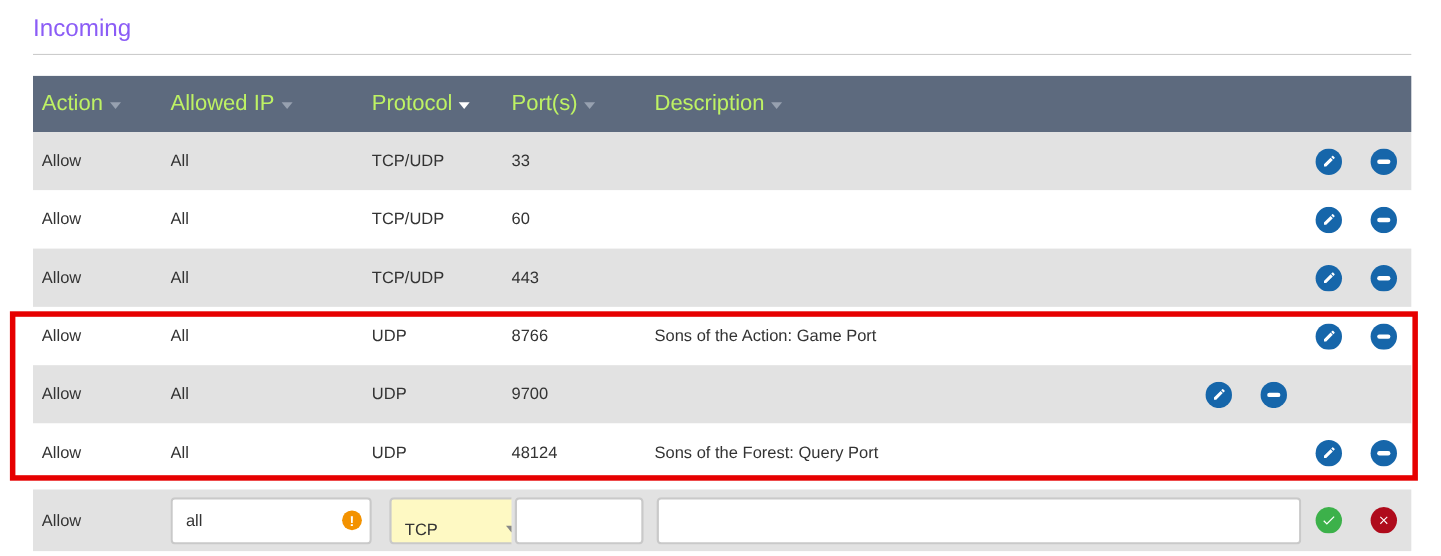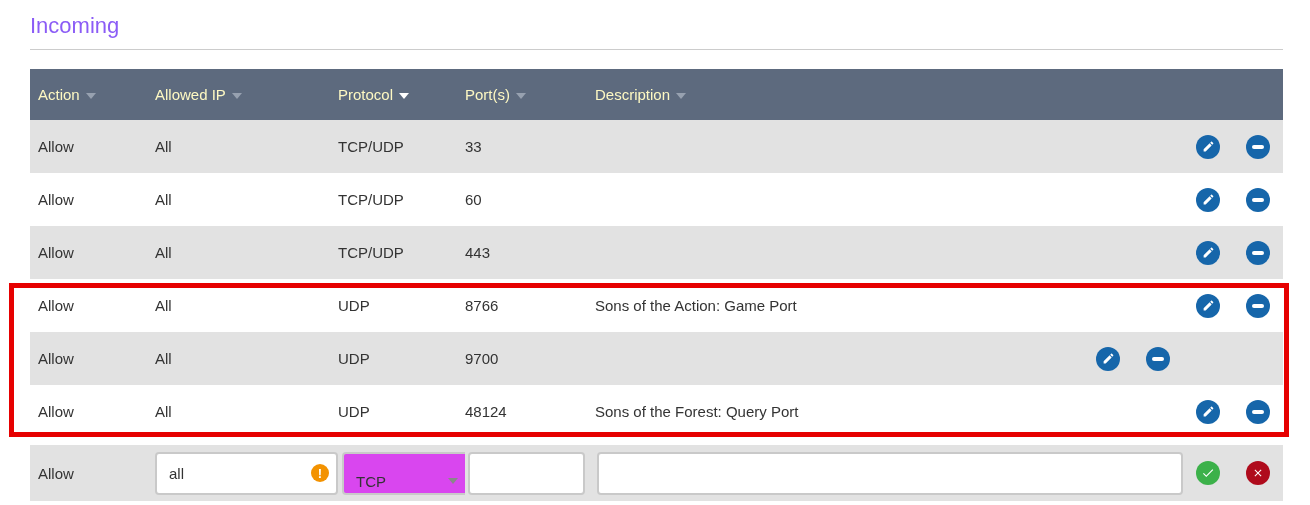--- a/index.html
+++ b/index.html
@@ -13,21 +13,21 @@
     font-size: 22px; font-weight: 400; color: #8b5cf6; margin: 0;
     padding: 13px 0 10px 0; border-bottom: 1px solid #ccc;
   }
   .table { margin-top: 19px; }
   .grid-row {
     display: grid;
     grid-template-columns: 117px 183px 127px 130px 1fr 100px;
     align-items: center;
     padding-left: 8px;
   }
-  .thead { background: var(--header-bg, #5d6a7e); color: #fef9c3; height: 51px; font-size: 15px; }
+  .thead { background: var(--header-bg, #5d6a7e); color: #bef264; height: 51px; font-size: 20px; }
   .hcell { display: flex; align-items: center; cursor: pointer; }
   .caret {
     width: 0; height: 0; margin-left: 6px; margin-top: 3px;
     border-left: 5px solid transparent; border-right: 5px solid transparent;
     border-top: 6px solid;
   }
   .caret.bright { border-top-color: #fff; }
   .caret.muted  { border-top-color: var(--caret-muted, #97a1b0); }
   .trow { height: 53px; font-size: 15px; background: #fff; }
   .trow.alt { background: var(--row-alt-bg, #e2e2e2); }
@@ -52,23 +52,23 @@
   .warn {
     position: absolute; right: 9px; top: 50%; transform: translateY(-50%);
     width: 18px; height: 18px; border-radius: 50%;
     background: var(--warning-orange, #f39200); color: #fff;
     font-size: 13px; font-weight: bold; line-height: 1;
     display: flex; align-items: center; justify-content: center;
   }
   .sel-wrap { position: relative; width: 115px; margin-left: 4px; }
   select.sel {
     appearance: none; -webkit-appearance: none; width: 100%; height: 43px;
-    border: 2px solid #c9c9c9; border-radius: 4px; background: #d946ef;
+    border: 2px solid #c9c9c9; border-radius: 4px; background: #fef9c3;
     font-family: "Liberation Sans", "DejaVu Sans", sans-serif; font-size: 15px;
-    padding: 16px 26px 0 12px; color: #333; outline: none;
+    padding: 16px 26px 0 12px; color: #333; outline: none; margin-left: 12px;
   }
   .sel-caret {
     position: absolute; right: 11px; top: 50%; transform: translateY(-50%);
     width: 0; height: 0; pointer-events: none;
     border-left: 5px solid transparent; border-right: 5px solid transparent;
     border-top: 6px solid #888;
   }
   .port-input { width: 117px; margin-left: 3px; }
   .desc-input { width: 586px; margin-left: 2px; }
   .hl-box {

